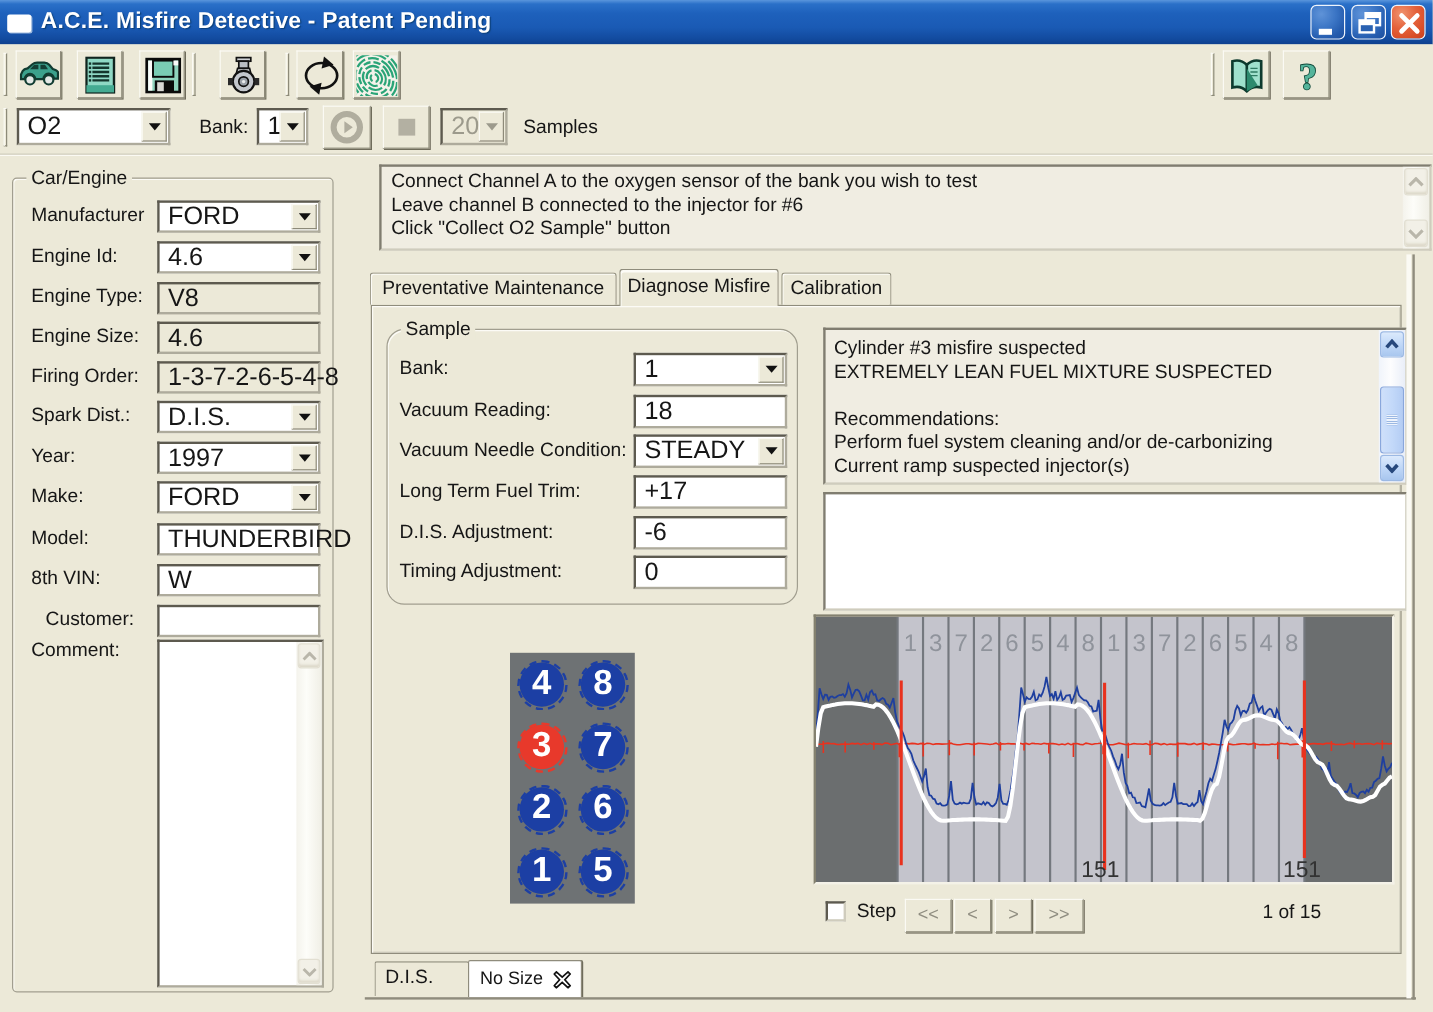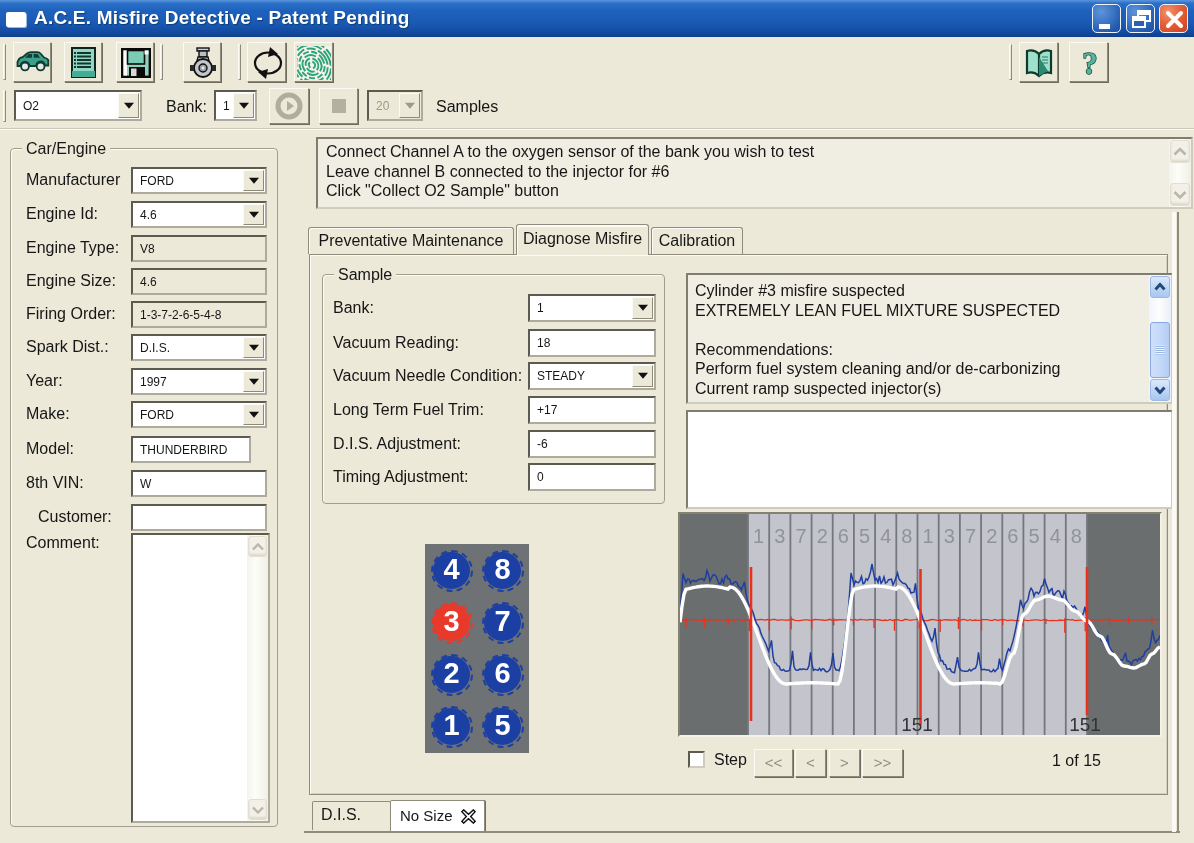--- a/index.html
+++ b/index.html
@@ -18,21 +18,21 @@
 #btn-close { background:radial-gradient(circle at 30% 25%,#f0936f 0%,#e4613a 45%,#d94e28 75%,#c8401e 100%); }
 .wbtn svg { position:absolute; left:0; top:0; }
 
 
 .tbtn { background:#ece9d8; border:1px solid; border-color:#fbfaf4 #8d8a79 #8d8a79 #fbfaf4;
   box-shadow:1px 1px 0 #6f6c5b; }
 .tbtn svg { position:absolute; }
 .grip { width:3px; border:1px solid; border-color:#fbfaf4 #8d8a79 #8d8a79 #fbfaf4; background:#ece9d8; }
 
 
-.field { background:#fff; border:2px solid; border-color:#5d5a4f #aeab9c #aeab9c #5d5a4f; font-size:12px; }
+.field { background:#fff; border:2px solid; border-color:#5d5a4f #aeab9c #aeab9c #5d5a4f; font-size:21px; }
 .field .txt { position:absolute; left:7px; top:50%; transform:translateY(-50%); white-space:nowrap; }
 .field.dis { background:#ece9d8; }
 .combo .cbtn { position:absolute; right:1px; top:1px; bottom:1px; width:21px; background:#ece9d8;
   border:1px solid; border-color:#fbfaf4 #8d8a79 #8d8a79 #fbfaf4; }
 .combo .cbtn:after { content:""; position:absolute; left:50%; top:50%; transform:translate(-50%,-30%);
   border:5px solid transparent; border-top:6px solid #111; }
 .combo .cbtn.dis:after { border-top-color:#9c9a8c; }
 
 
 .group { border:1px solid #a19e8f; border-radius:4px; box-shadow:inset 1px 1px 0 #fcfbf6; }
@@ -242,21 +242,21 @@
 <div class="field combo abs" style="left:131px;top:368px;width:136px;height:27px;">
     <span class="txt">1997</span>
     <span class="cbtn"></span>
   </div>
 <div class="lbl abs" style="left:26px;top:405px;">Make:</div>
 <div class="field combo abs" style="left:131px;top:401px;width:136px;height:27px;">
     <span class="txt">FORD</span>
     <span class="cbtn"></span>
   </div>
 <div class="lbl abs" style="left:26px;top:440px;">Model:</div>
-<div class="field abs" style="left:131px;top:436px;width:120px;height:27px;">
+<div class="field abs" style="left:131px;top:436px;width:136px;height:27px;">
     <span class="txt">THUNDERBIRD</span>
   </div>
 <div class="lbl abs" style="left:26px;top:474px;">8th VIN:</div>
 <div class="field abs" style="left:131px;top:470px;width:136px;height:27px;">
     <span class="txt">W</span>
   </div>
 <div class="lbl abs" style="left:38px;top:508px;">Customer:</div>
 <div class="field abs" style="left:131px;top:504px;width:136px;height:27px;">
     <span class="txt"></span>
   </div>
@@ -295,21 +295,21 @@
 <div id="tabpanel" class="abs" style="left:309px;top:254px;width:859px;height:541px;"></div>
 <div class="tab abs" style="left:308px;top:227px;width:206px;height:27px;">
     <div class="tl">Preventative Maintenance</div>
   </div>
 <div class="tab abs" style="left:651px;top:227px;width:92px;height:27px;">
     <div class="tl">Calibration</div>
   </div>
 <div class="tab abs" style="left:516px;top:224px;width:133px;height:31px;box-shadow:inset 1px 2px 0 #fcfbf6;">
     <div class="tl" style="top:5px;">Diagnose Misfire</div>
   </div>
-<div class="group abs" style="left:322px;top:274px;width:343px;height:230px;">
+<div class="group abs" style="left:322px;top:274px;width:343px;height:230px;border-radius:15px;">
     <span class="glabel" style="left:11px;">Sample</span>
   </div>
 <div class="lbl abs" style="left:333px;top:299px;">Bank:</div>
 <div class="field combo abs" style="left:528px;top:294px;width:128px;height:28px;">
     <span class="txt">1</span>
     <span class="cbtn"></span>
   </div>
 <div class="lbl abs" style="left:333px;top:334px;">Vacuum Reading:</div>
 <div class="field abs" style="left:528px;top:329px;width:128px;height:28px;">
     <span class="txt">18</span>

